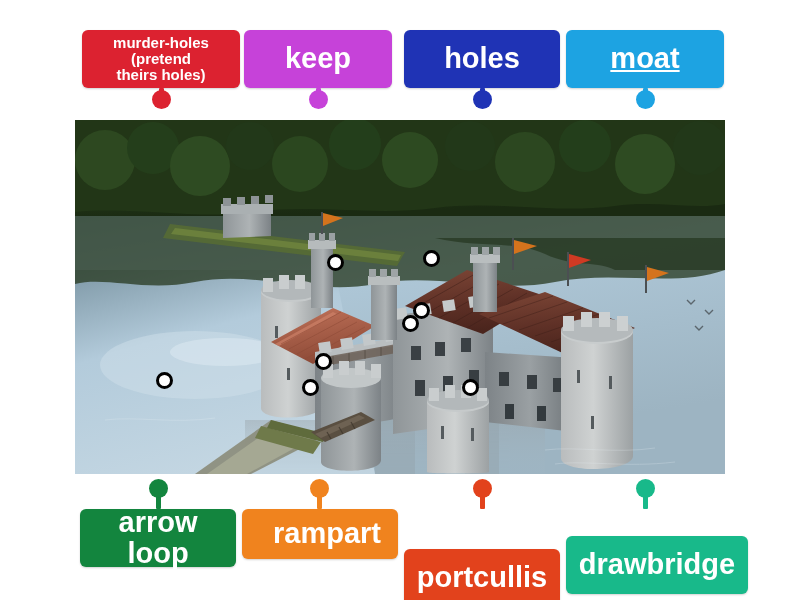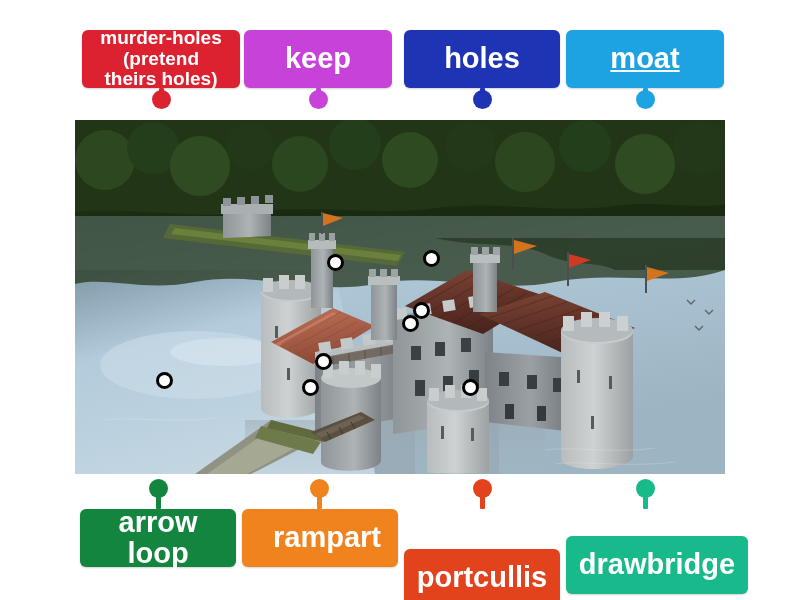--- a/index.html
+++ b/index.html
@@ -29,21 +29,21 @@
     justify-content: center;
     text-align: center;
     color: #ffffff;
     font-weight: bold;
     line-height: 1.08;
     padding: 2px 6px;
     user-select: none;
     box-shadow: 0 1px 2px rgba(0,0,0,0.18);
   }
   .label-box.big   { font-size: 29px; }
-  .label-box.small { font-size: 19px; }
+  .label-box.small { font-size: 15px; }
 
   
   .connector {
     position: absolute;
     width: 0;
     height: 0;
   }
   .connector .stem {
     position: absolute;
     width: 5px;
@@ -434,21 +434,21 @@
     </div>
 
   <div id="bottom-labels">
       <div class="label-box big" style="left: 80px; top: 509px; width: 156px; height: 58px; background: rgb(19, 133, 62);">
         <span>arrow loop</span>
       </div>
       <div class="connector" style="left: 158px; top: 0px;">
         <div class="stem" style="background: rgb(19, 133, 62); top: 489px; height: 20px;"></div>
         <div class="knob" style="background: rgb(19, 133, 62); top: 479px;"></div>
       </div>
-      <div class="label-box big" style="left: 242px; top: 509px; width: 156px; height: 58px; background: rgb(240, 131, 30); padding-left: 20px;">
+      <div class="label-box big" style="left: 242px; top: 509px; width: 156px; height: 50px; background: rgb(240, 131, 30); padding-left: 20px;">
         <span>rampart</span>
       </div>
       <div class="connector" style="left: 319px; top: 0px;">
         <div class="stem" style="background: rgb(240, 131, 30); top: 489px; height: 20px;"></div>
         <div class="knob" style="background: rgb(240, 131, 30); top: 479px;"></div>
       </div>
       <div class="label-box big" style="left: 404px; top: 509px; width: 156px; height: 58px; background: rgb(226, 66, 28); margin-top: 40px;">
         <span>portcullis</span>
       </div>
       <div class="connector" style="left: 482px; top: 0px;">

